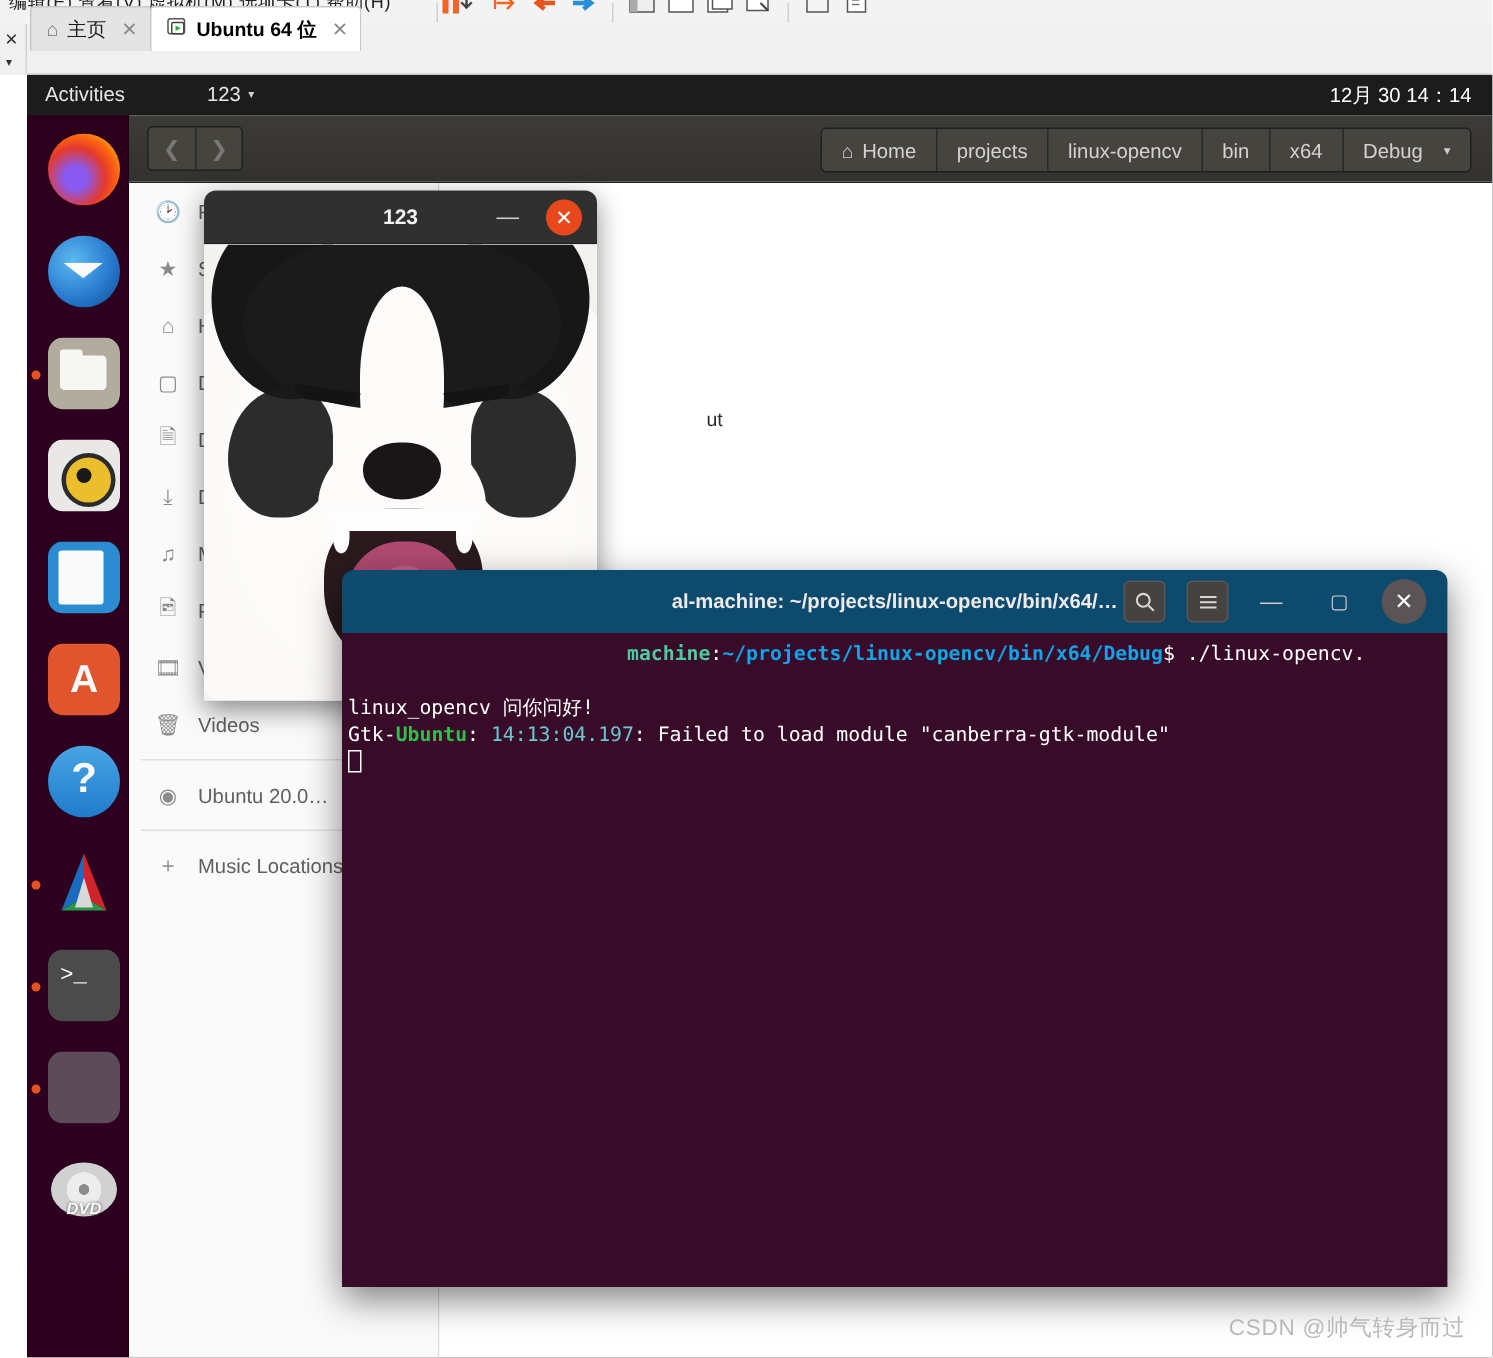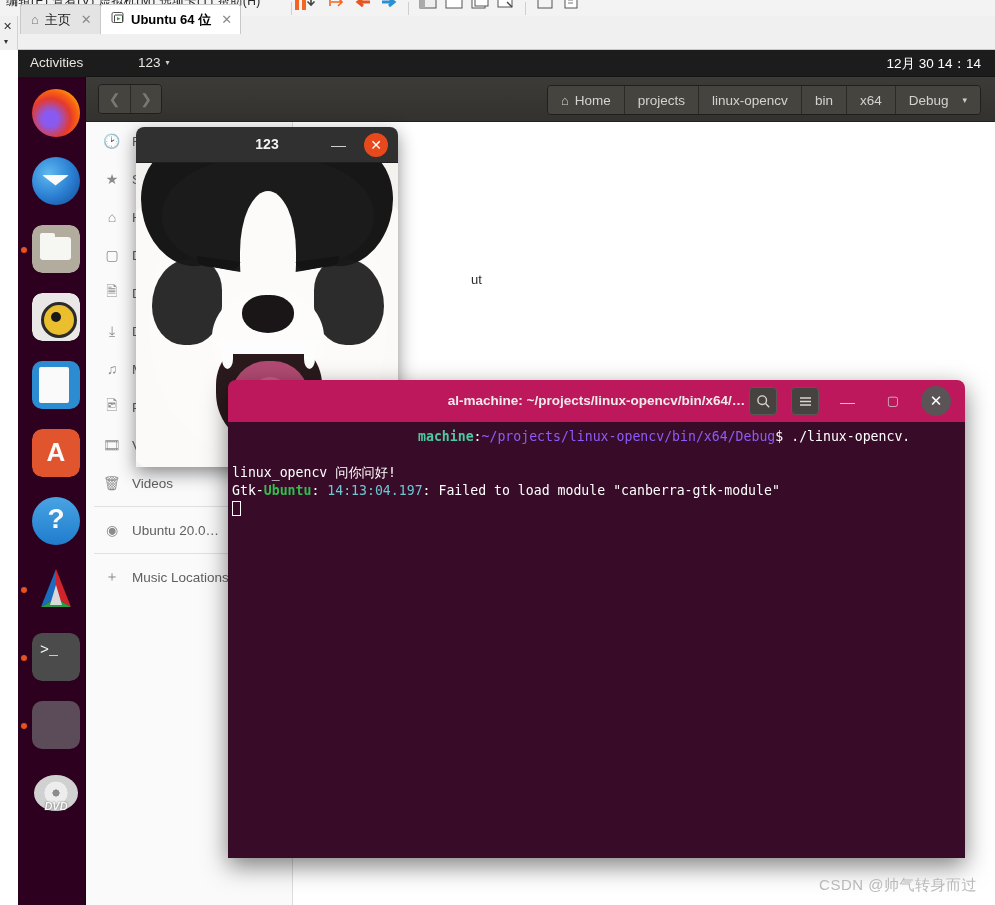--- a/index.html
+++ b/index.html
@@ -178,41 +178,41 @@
   .dog .fang-r{position:absolute;left:168px;top:186px;width:11px;height:20px;background:#fdfdfd;border-radius:0 0 60% 60%;}
   .dog .teeth-bot{position:absolute;left:88px;top:266px;width:92px;height:16px;background:#fafafa;border-radius:12px 12px 0 0;}
   .dog .chin{position:absolute;left:70px;top:276px;width:128px;height:40px;background:#fcfbf9;border-radius:50% 50% 40% 40%;}
 
   
   .terminal {
     position: absolute; left: 210px; top: 330px; width: 737px; height: 478px;
     box-shadow: 0 8px 24px rgba(0,0,0,.5); border-radius: 8px 8px 0 0;
   }
   .term-bar {
-    height: 42px; background: #be185d; border-radius: 8px 8px 0 0;
+    height: 42px; background: #0c4a6e; border-radius: 8px 8px 0 0;
     position: relative; display:flex; align-items:center;
   }
   .term-title { position:absolute; left:0; top:13px; width:737px; text-align:center;
                 color:#eeeaea; font-size:13.5px; font-weight:bold; pointer-events:none;}
   .term-btn { position:absolute; top:7px; width:28px; height:28px; border:1px solid #5b5657;
               border-radius:4px; background:#46423f; color:#d9d5d3;
               display:flex;align-items:center;justify-content:center; font-size:14px;}
   .term-search { right: 188px; }
   .term-menu { right: 146px; }
   .term-min { position:absolute; right:110px; top:13px; color:#cdc9c7; font-size:15px;}
   .term-max { position:absolute; right:66px; top:13px; color:#cdc9c7; font-size:13px;}
   .term-close { position:absolute; right:14px; top:6px; width:30px;height:30px;border-radius:50%;
                 background:#5a5456; color:#fff; font-size:15px; display:flex;align-items:center;justify-content:center;}
   .term-body {
     height: 436px; background: #380c29; padding: 6px 8px 0 4px;
     font-family: "DejaVu Sans Mono", "Liberation Mono", monospace;
     font-size: 13.2px; line-height: 18px; color: #ffffff; overflow:hidden;
   }
   .t-user { color: #4ec9a0; font-weight: bold; }
-  .t-path { color: #8b5cf6; font-weight: normal; }
+  .t-path { color: #0ea5e9; font-weight: bold; }
   .t-white { color: #ffffff; }
   .t-green { color: #2fbf4d; font-weight:bold; }
   .t-cyan { color: #6cc7d1; }
   .t-cursor { display:inline-block; width:9px; height:15px; border:1px solid #ffffff; vertical-align:-3px;}
 
   .watermark {
     position: absolute; right: 18px; bottom: 10px;
     color: #b9b9b9; font-size: 15px; letter-spacing: .5px;
   }
 </style>

